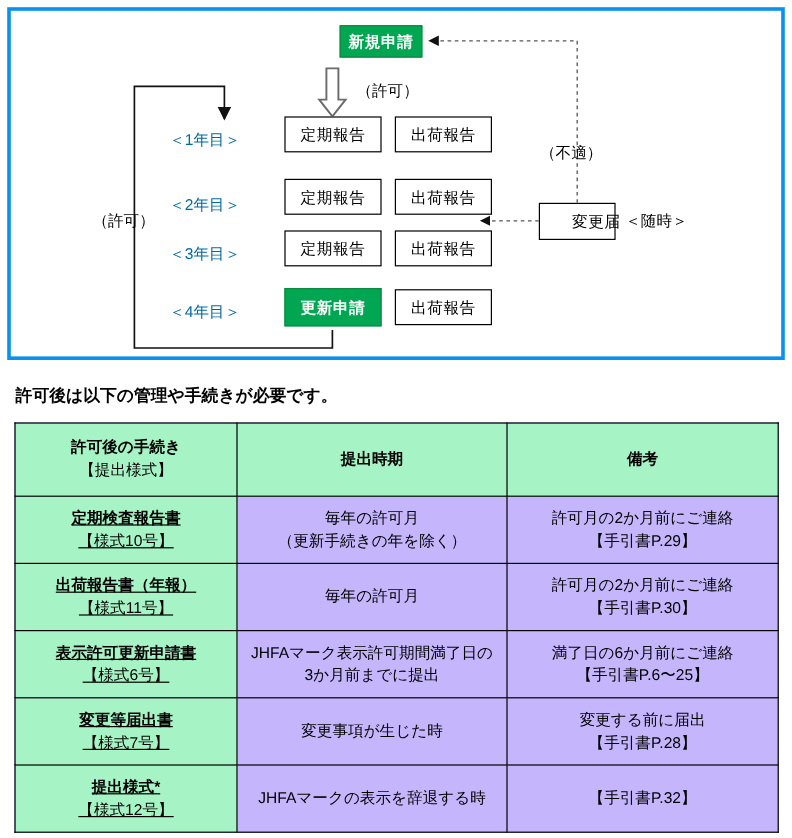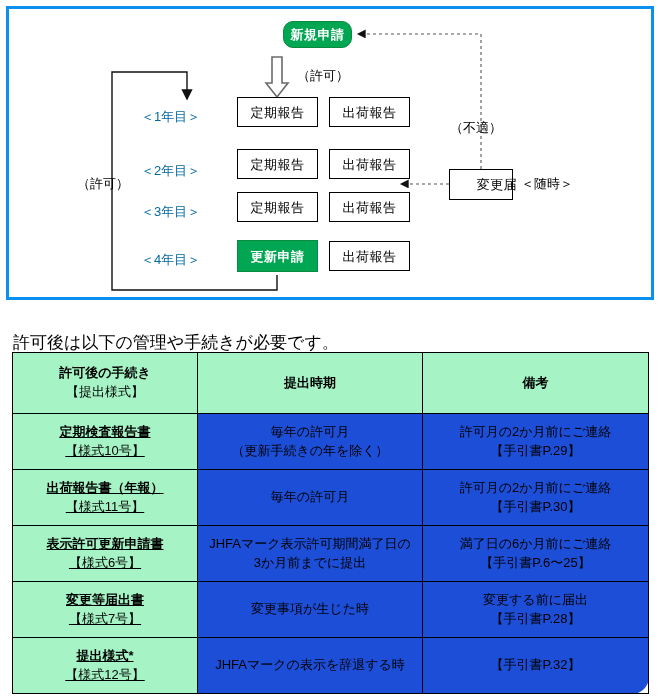--- a/index.html
+++ b/index.html
@@ -70,36 +70,36 @@
     font-size: 13px;
     line-height: 1;
     white-space: nowrap;
     color: #0369a1;
   }
 
   
   #intro-text {
     position: absolute;
     left: 13px;
-    top: 334px;
-    font-size: 17px;
-    line-height: 1;
-    white-space: nowrap;
+    top: 322px;
+    font-size: 14px;
+    line-height: 1;
+    white-space: nowrap;
+    font-weight: bold;
   }
 
   
   #proc-table {
     position: absolute;
     left: 12px;
     top: 352px;
     width: 636px;
     border-collapse: collapse;
     table-layout: fixed;
-    background: #1d4ed8;
-    border-radius: 17px;
+    background: #c4b5fd;
   }
   #proc-table col.c1 { width: 185px; }
   #proc-table col.c2 { width: 225px; }
   #proc-table col.c3 { width: 226px; }
 
   #proc-table th,
   #proc-table td {
     border: 1.4px solid #000000;
     text-align: center;
     vertical-align: middle;
@@ -138,21 +138,21 @@
 
     <path d="M263,48 L273,48 L273,74 L279,74 L268,88 L257,74 L263,74 Z" fill="#ffffff" stroke="#6b6b6b" stroke-width="1.6"></path>
 
     <path d="M268,266 L268,281 L103,281 L103,63 L178,63 L178,90" fill="none" stroke="#111111" stroke-width="1.4" marker-end="url(#arrowSolid)"></path>
 
     <path d="M440,175 L392,175" fill="none" stroke="#555555" stroke-width="1.1" stroke-dasharray="3,3" marker-end="url(#arrowDotted)"></path>
 
     <path d="M472,160 L472,25 L349,25" fill="none" stroke="#555555" stroke-width="1.1" stroke-dasharray="3,3" marker-end="url(#arrowDotted)"></path>
   </svg>
 
-  <div class="node node-green" style="left:274px; top:12px; width:69px; height:27px;border-radius:10px;">新規申請</div>
+  <div class="node node-green" style="left:274px; top:12px; width:69px; height:27px;">新規申請</div>
 
   <div class="flow-label" style="left:288px; top:60px;">（許可）</div>
 
   <div class="flow-label" style="left:68px; top:168px;">（許可）</div>
 
   <div class="flow-label" style="left:441px; top:112px;">（不適）</div>
 
   <div class="flow-label" style="left:512px; top:168px;">＜随時＞</div>
 
   <div class="year-label" style="left:132px; top:101px;">＜1年目＞</div>

